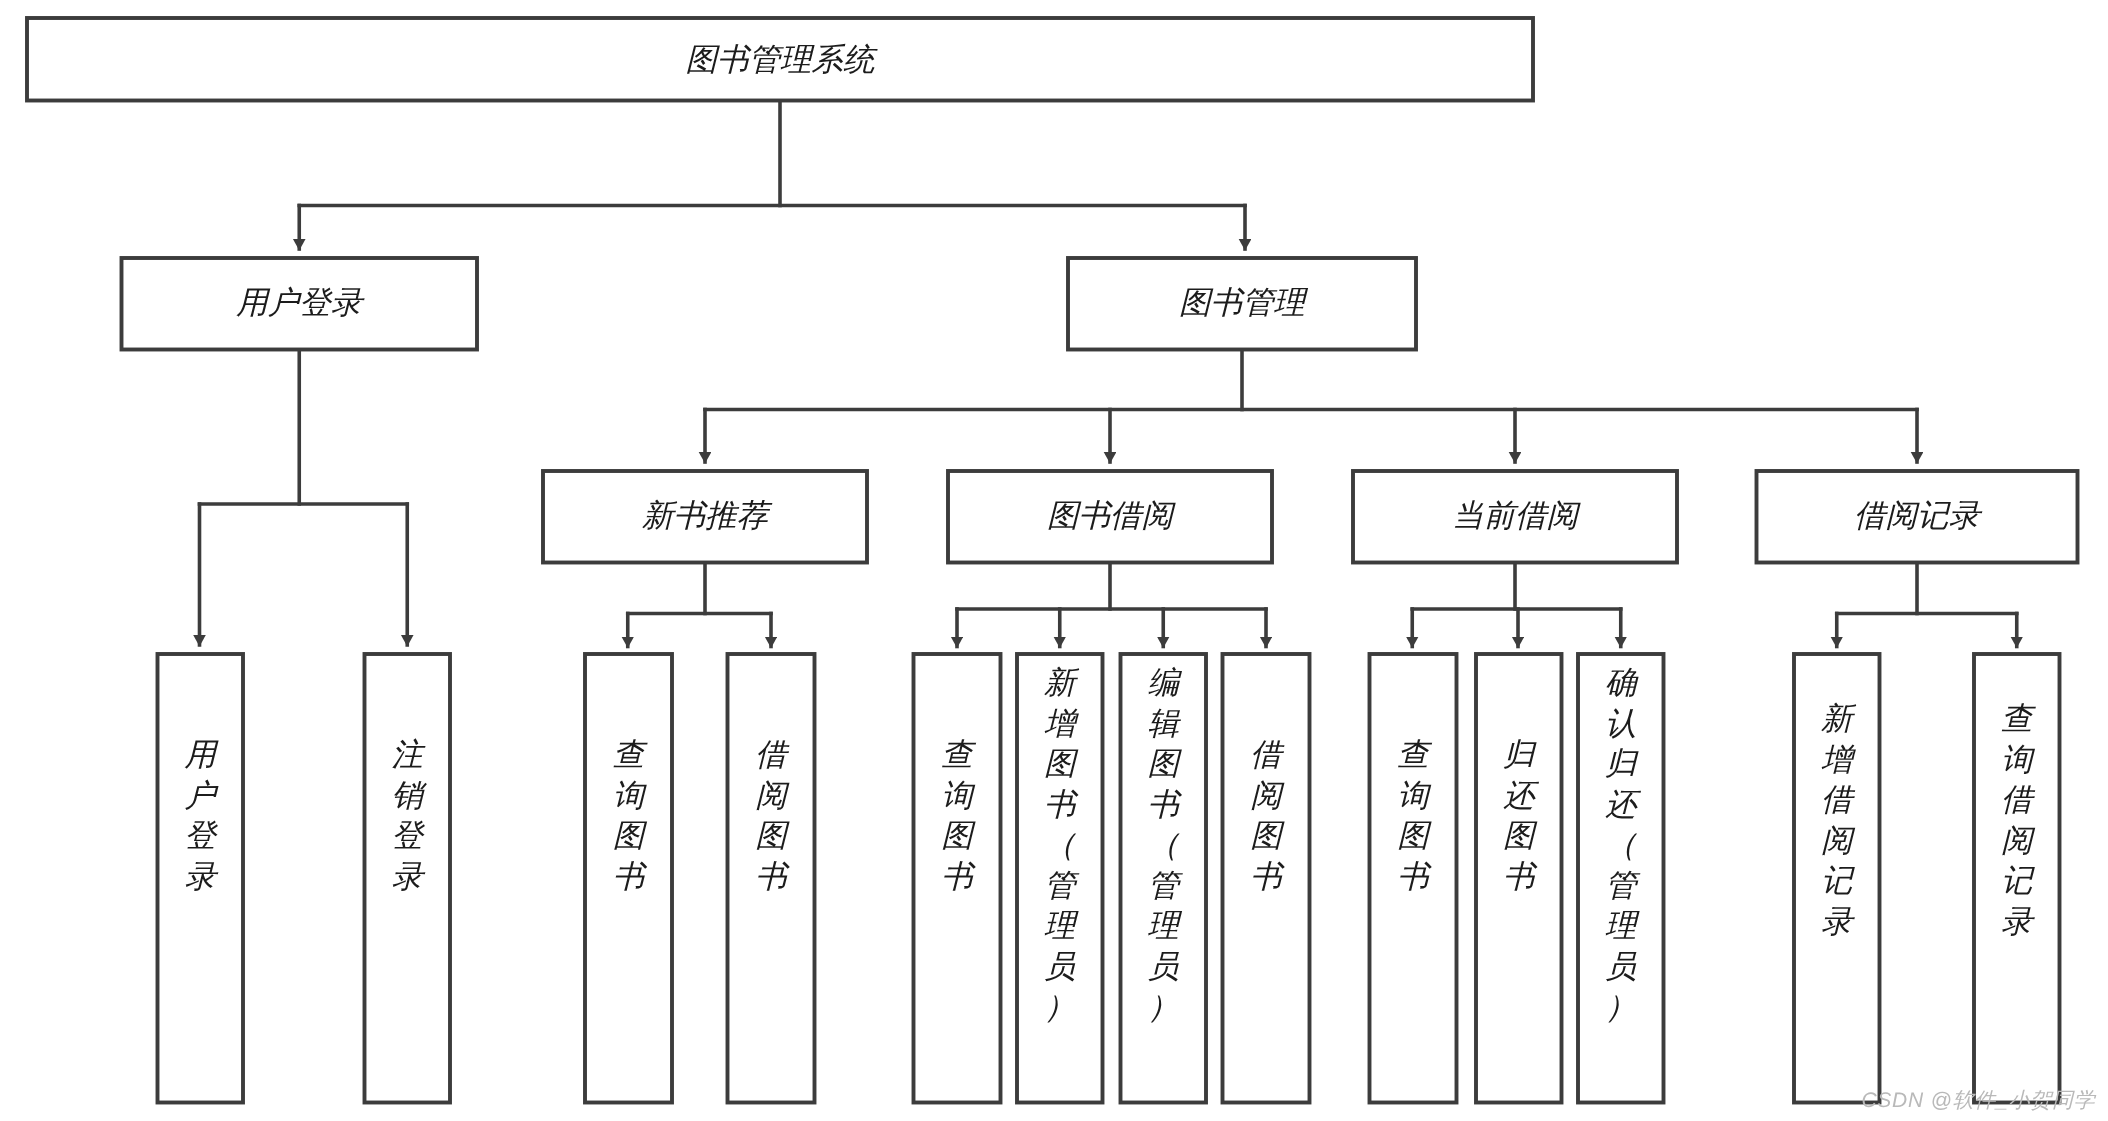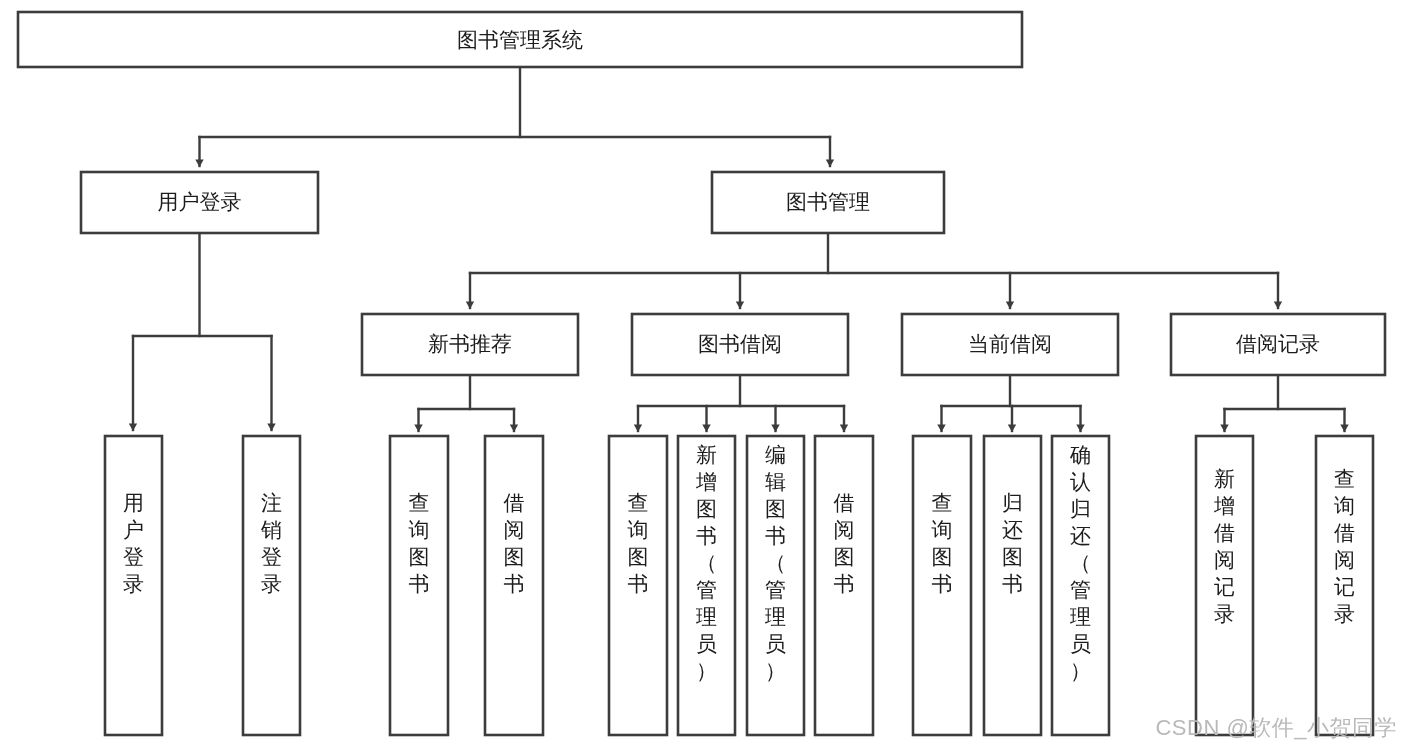--- a/index.html
+++ b/index.html
@@ -9,20 +9,21 @@
   }
   body {
     font-family: "Liberation Sans", "DejaVu Sans", sans-serif;
   }
   #diagram-root {
     position: relative;
     width: 1405px;
     height: 747px;
     background: #ffffff;
     overflow: hidden;
+    font-style: italic;
   }
   svg#tree-svg {
     position: absolute;
     left: 0;
     top: 0;
     width: 1405px;
     height: 747px;
   }
   .node-box {
     fill: #ffffff;
@@ -46,21 +47,21 @@
     font-family: "Liberation Sans", "DejaVu Sans", sans-serif;
     font-size: 21px;
     fill: #1c1c1c;
     text-anchor: middle;
   }
   .watermark {
     position: absolute;
     right: 8px;
     bottom: 4px;
     font-family: "Liberation Sans", "DejaVu Sans", sans-serif;
-    font-size: 22px;
+    font-size: 14px;
     color: #b9b9b9;
     white-space: nowrap;
     letter-spacing: 0.5px;
   }
 </style>
 </head>
 <body>
 
 <div id="diagram-root">
 

